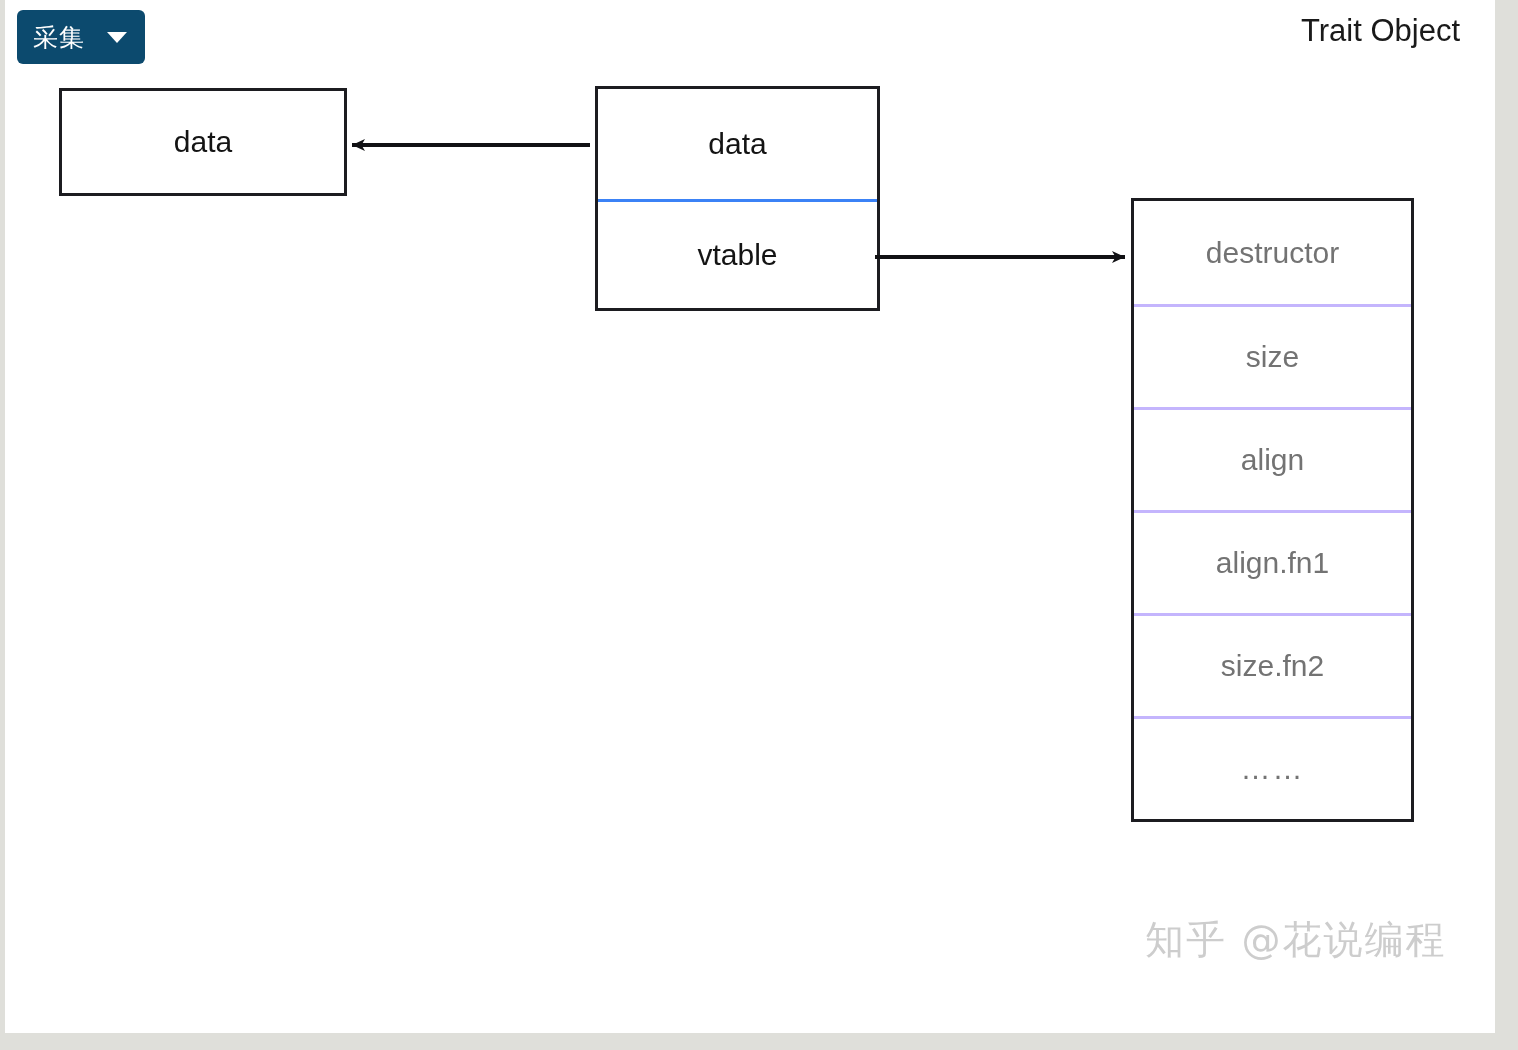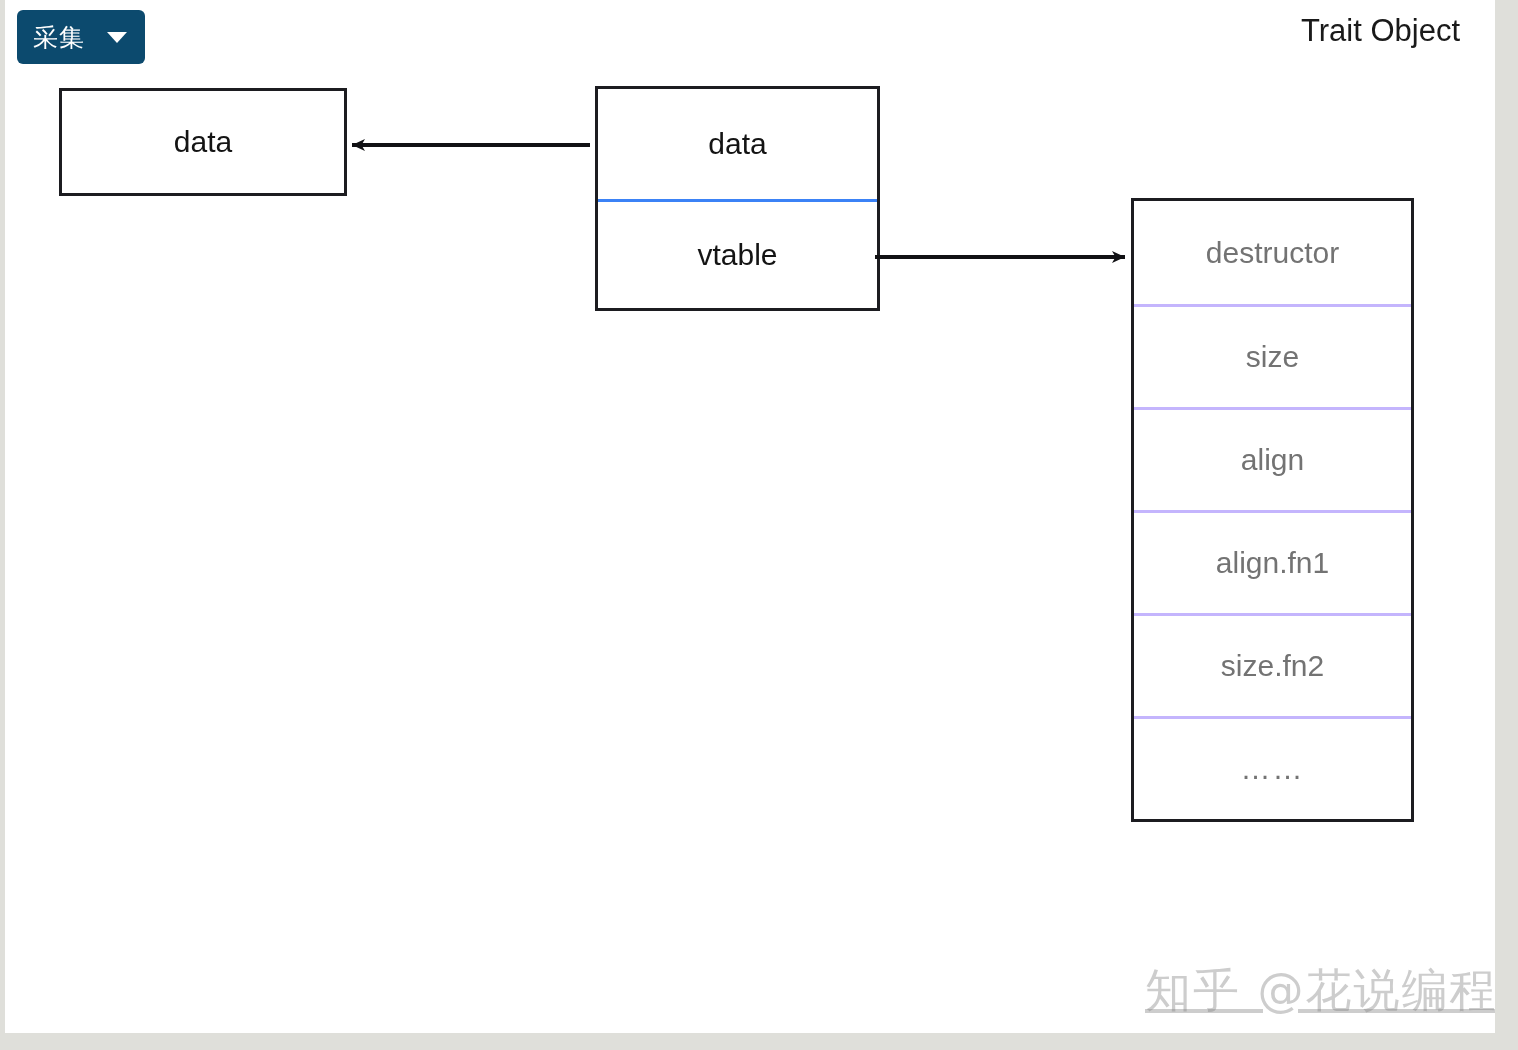--- a/index.html
+++ b/index.html
@@ -162,29 +162,28 @@
     width: 1490px;
     height: 1033px;
     pointer-events: none;
     z-index: 10;
   }
 
   
   #watermark {
     position: absolute;
     left: 1140px;
-    top: 960px;
-    font-size: 46px;
+    top: 913px;
+    font-size: 39px;
     color: rgba(130,130,130,0.40);
     font-family: "DejaVu Sans", sans-serif;
     white-space: nowrap;
     letter-spacing: 2px;
     z-index: 30;
     user-select: none;
-    text-decoration: underline;
   }
 </style>
 </head>
 <body>
 
 <div id="page">
   <div id="canvas">
 
     <div id="collect-button">
       <span class="label">采集</span>

